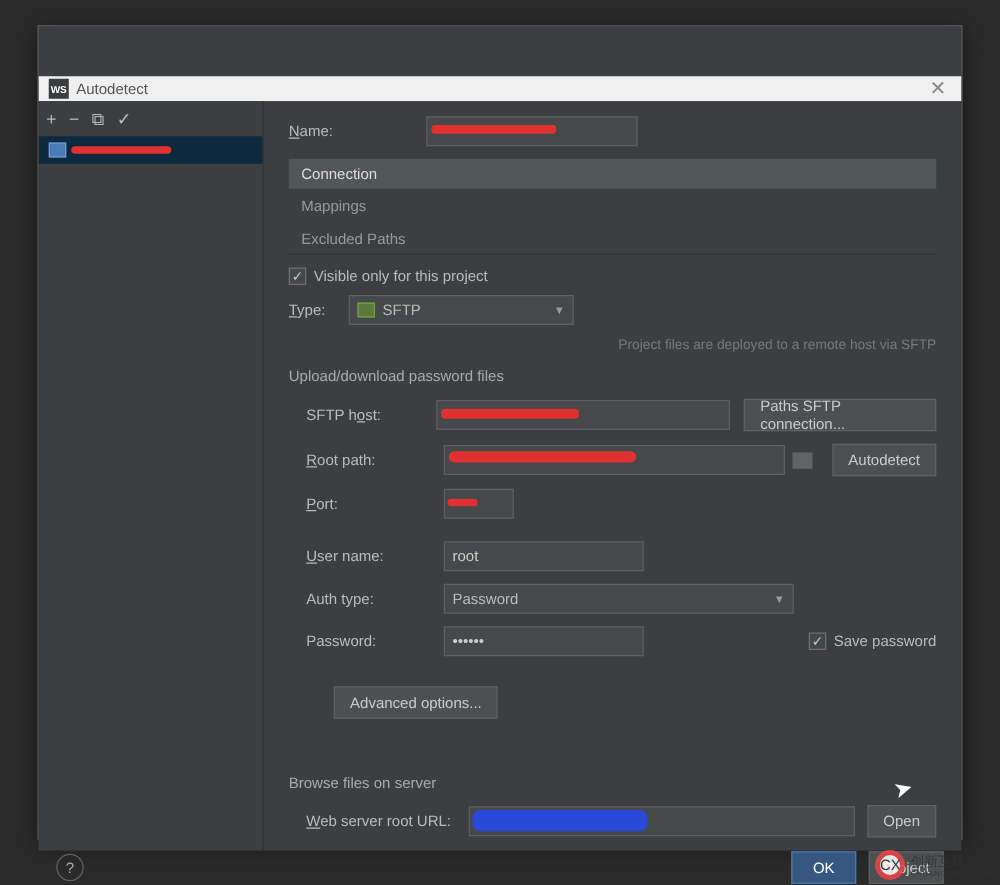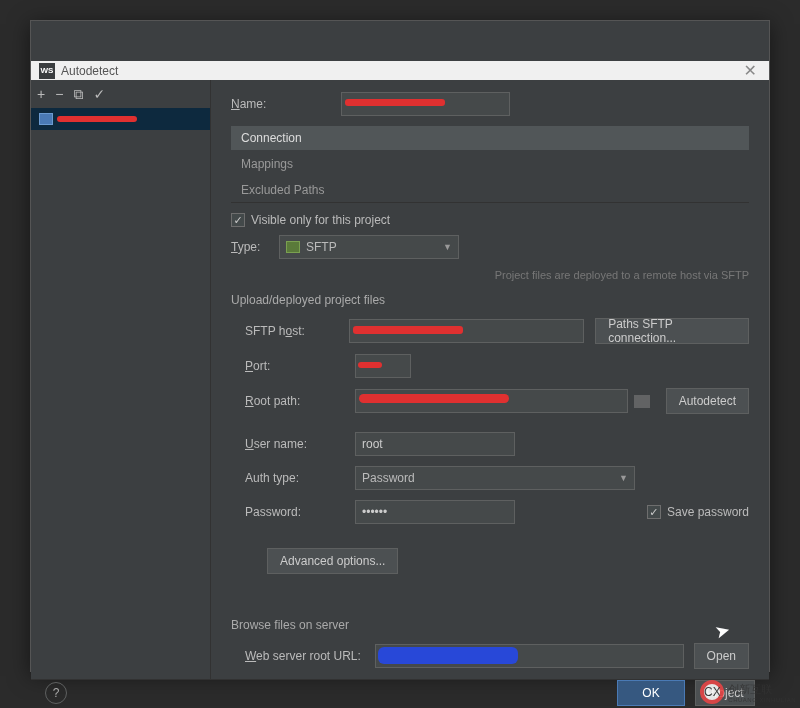--- a/index.html
+++ b/index.html
@@ -99,52 +99,52 @@
       <div class="row">
         <div class="label" style="width:48px;"><span class="ul">T</span>ype:</div>
         <div class="select" style="width:180px;">
           <div class="sftp-icon"></div>
           <span>SFTP</span>
           <span class="arrow">▼</span>
         </div>
       </div>
       <div class="hint">Project files are deployed to a remote host via SFTP</div>
 
-      <div class="section-title">Upload/deployed project files</div>
+      <div class="section-title">Upload/download password files</div>
 
       <div class="indented">
         <div class="row">
           <div class="label">SFTP h<span class="ul">o</span>st:</div>
           <div style="width:250px; position:relative;">
             <input class="input" style="width: 100%;">
             <div class="redact-red" style="left:4px; top:7px; width:110px; height:8px;"></div>
           </div>
           <div style="width:12px;"></div>
           <div class="btn">Paths SFTP connection...</div>
-        </div>
-
-        <div class="row">
-          <div class="label"><span class="ul">P</span>ort:</div>
-          <div style="position:relative;">
-            <input class="input" style="width: 56px;">
-            <div class="redact-red" style="left:3px; top:8px; width:24px; height:6px;"></div>
-          </div>
         </div>
 
         <div class="row">
           <div class="label"><span class="ul">R</span>oot path:</div>
           <div style="flex:1; position:relative; display:flex;">
             <input class="input" style="flex: 1 1 0%;">
             <div class="redact-red" style="left:4px; top:5px; width:150px; height:9px; border-radius:5px;"></div>
             <div class="folder-icon" style="align-self:center; margin:0 6px;"></div>
           </div>
           <div style="width:10px;"></div>
           <div class="btn">Autodetect</div>
         </div>
 
+        <div class="row">
+          <div class="label"><span class="ul">P</span>ort:</div>
+          <div style="position:relative;">
+            <input class="input" style="width: 56px;">
+            <div class="redact-red" style="left:3px; top:8px; width:24px; height:6px;"></div>
+          </div>
+        </div>
+
         <div style="height:8px;"></div>
 
         <div class="row">
           <div class="label"><span class="ul">U</span>ser name:</div>
           <input class="input" style="width: 160px;" value="root">
         </div>
 
         <div class="row">
           <div class="label">Auth type:</div>
           <div class="select" style="width:280px;">
@@ -181,21 +181,21 @@
           <div style="width:10px;"></div>
           <div class="btn">Op<span class="ul">e</span>n</div>
         </div>
       </div>
     </div>
   </div>
 
   <div class="footer">
     <div class="help">?</div>
     <div class="spacer"></div>
-    <div class="btn primary" style="width:68px; justify-content:center;">OK</div>
+    <div class="btn primary" style="width:52px; justify-content:center;">OK</div>
     <div class="btn" style="width:60px; justify-content:center;">Project</div>
   </div>
 </div>
 
 <div class="cursor">➤</div>
 
 <div class="watermark">
   <div class="logo">CX</div>
   <div>
     <div style="font-size:11px;">创新互联</div>

